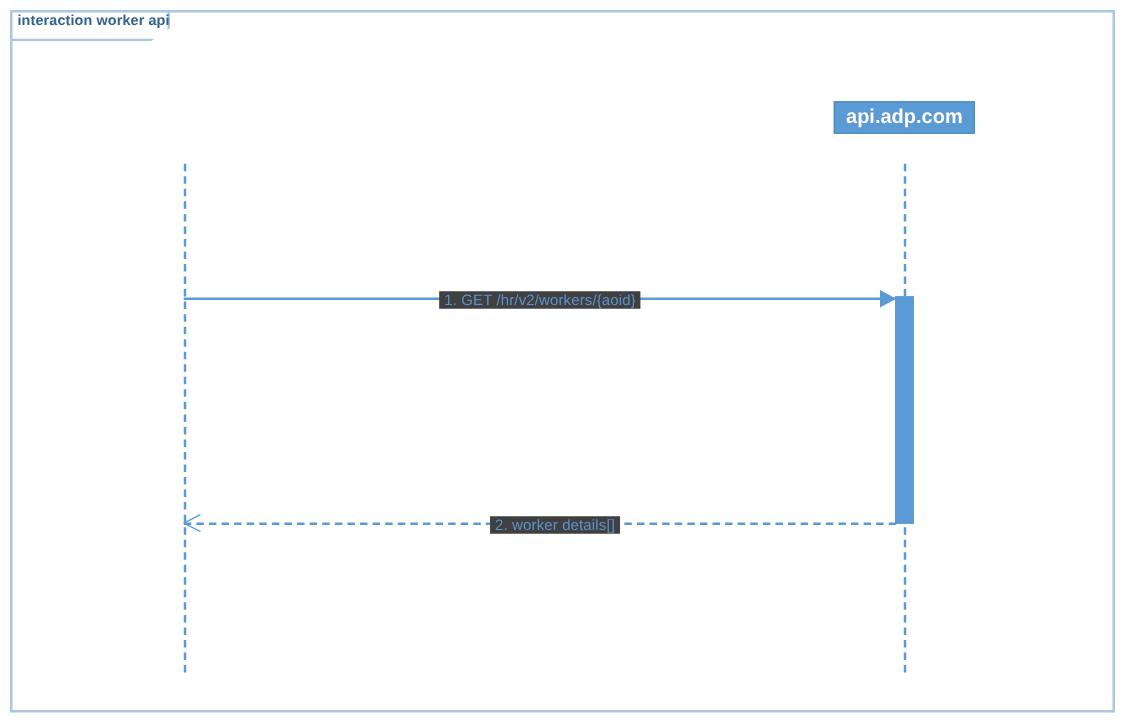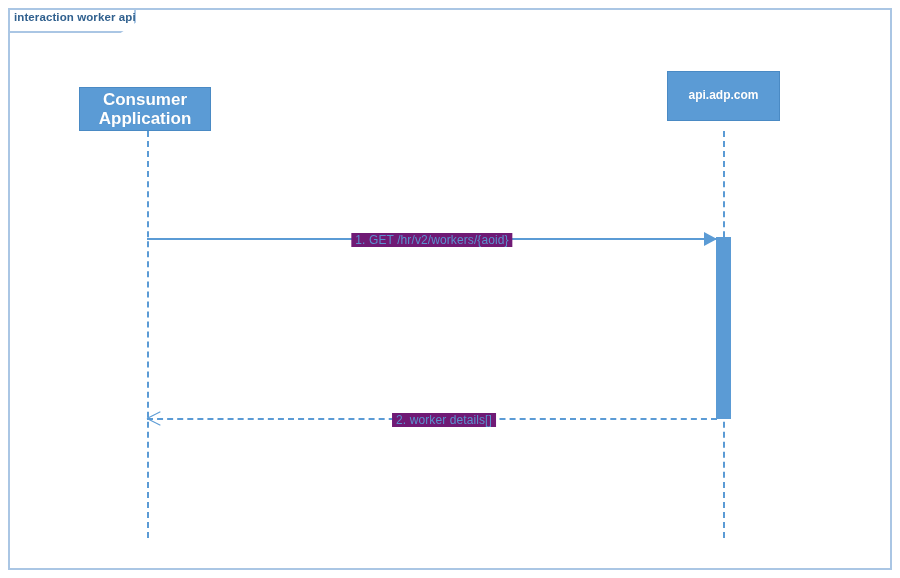--- a/index.html
+++ b/index.html
@@ -85,24 +85,24 @@
     font-size: 17px;
   }
   #head-consumer .head-text {
     position: relative;
     width: 150px;
     left: 0;
   }
 
   #head-api {
     left: 667px;
-    top: 71px;
+    top: 81px;
     width: 113px;
-    height: 50px;
-    font-size: 12px;
+    height: 26px;
+    font-size: 16px;
   }
 
   
   .lifeline {
     position: absolute;
     width: 0;
     border-left: 2px dashed #5b9bd5;
   }
   #lifeline-consumer {
     left: 147px;
@@ -192,21 +192,21 @@
     top: 8px;
     transform: rotate(27deg);
     transform-origin: 0 50%;
   }
 
   
   .msg-label {
     position: absolute;
     font-size: 12px;
     color: #5b92cd;
-    background: #701a75;
+    background: #404040;
     padding: 0 4px;
     white-space: nowrap;
     letter-spacing: 0.1px;
     transform: translate(-50%, -50%);
   }
   #msg1-label {
     left: 432px;
     top: 240px;
   }
   #msg2-label {
@@ -217,24 +217,20 @@
 </head>
 <body>
 
 <div id="canvas">
 
   <div class="frame"></div>
 
   <div class="frame-tab"></div>
   <div class="frame-tab-label">interaction worker api</div>
 
-  <div class="lifeline-head" id="head-consumer">
-    <span class="head-text">Consumer
-Application</span>
-  </div>
   <div class="lifeline" id="lifeline-consumer"></div>
 
   <div class="lifeline-head" id="head-api">
     <span class="head-text">api.adp.com</span>
   </div>
   <div class="lifeline" id="lifeline-api"></div>
 
   <div class="activation" id="activation-api"></div>
 
   <div class="msg-line solid" id="msg1-line"></div>

